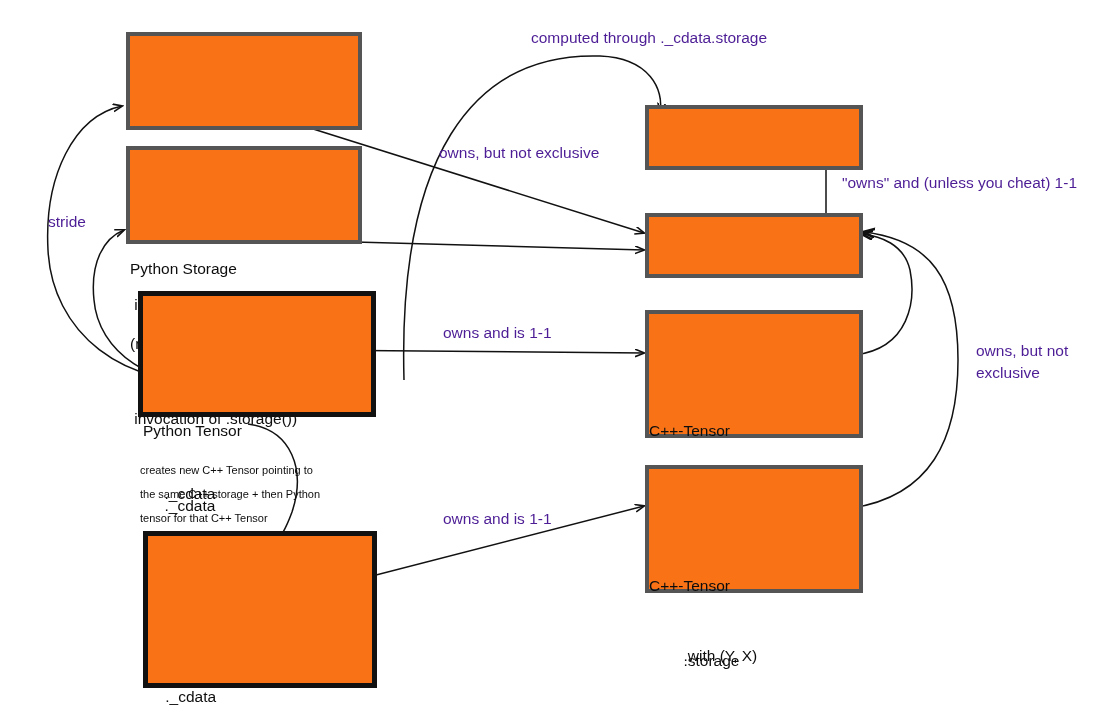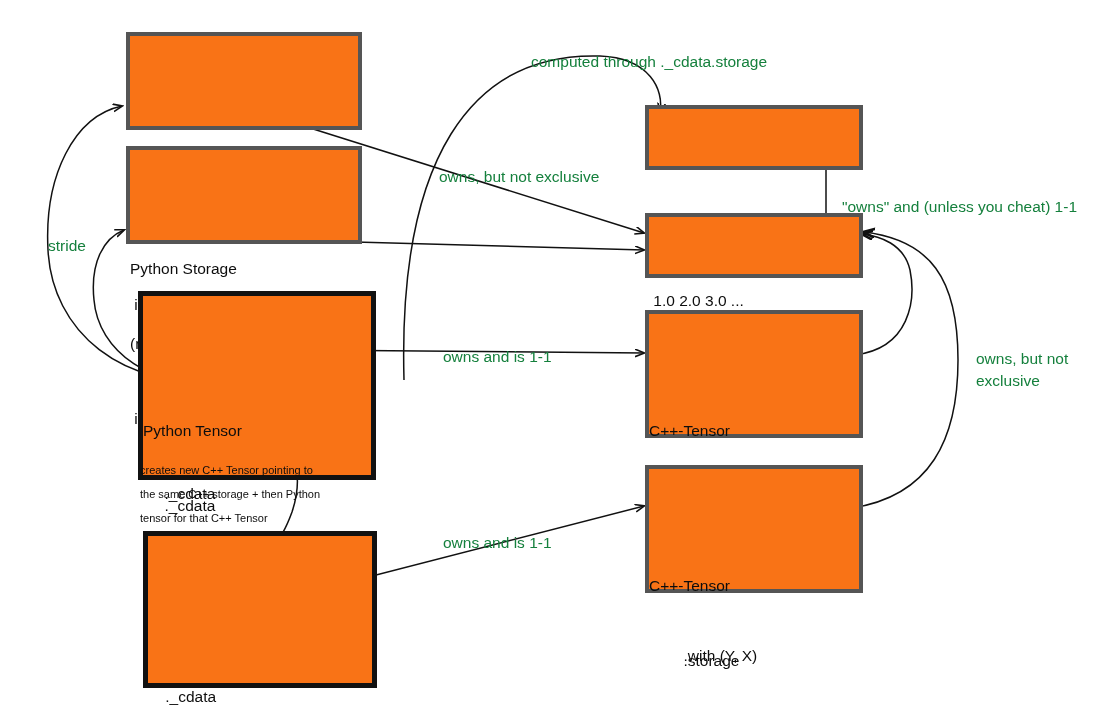--- a/index.html
+++ b/index.html
@@ -31,26 +31,25 @@
     font-size: 15.5px;
     line-height: 25px;
     white-space: pre;
   }
   .node.gray  { border: 4px solid #555555; }
   .node.black { border: 5px solid #111111; }
   .node .lines { padding: 6px 0 0 0; }
   .node .ln { display: block; }
   .edge-label {
     position: absolute;
-    color: #15803d;
+    color: #4c1d95;
     font-size: 15.5px;
     line-height: 22px;
     white-space: pre;
     background: transparent;
-    margin-top: 24px;
   }
   .note {
     position: absolute;
     color: #0d0d0d;
     font-size: 11px;
     line-height: 24px;
     white-space: pre;
   }
 </style>
 </head>
@@ -108,21 +107,21 @@
 
   <div class="node gray" style="left:126px; top:146px; width:236px; height:98px;">
     <div class="lines">
       <span class="ln">Python Storage</span>
       <span class="ln">(new one created with each</span>
       <span class="ln"> invocation of .storage())</span>
       <span class="ln">        ._cdata</span>
     </div>
   </div>
 
-  <div class="node black" style="left:138px; top:291px; width:238px; height:189px;">
+  <div class="node black" style="left:138px; top:291px; width:238px; height:126px;">
     <div class="lines" style="padding-top:22px;">
       <span class="ln">Python Tensor</span>
       <span class="ln">     ._cdata</span>
       <span class="ln">     .storage()</span>
       <span class="ln">     .data_ptr()</span>
       
     </div>
   </div>
 
   <div class="node black" style="left:143px; top:531px; width:234px; height:157px;">
@@ -130,21 +129,20 @@
       <span class="ln">    ._cdata</span>
       
       
       
     </div>
   </div>
 
   <div class="node gray" style="left:645px; top:105px; width:218px; height:65px;">
     <div class="lines" style="padding-top:4px;">
       <span class="ln"> raw data in memory</span>
-      <span class="ln"> 1.0 2.0 3.0 ...</span>
     </div>
   </div>
 
   <div class="node gray" style="left:645px; top:213px; width:218px; height:65px;">
     <div class="lines" style="padding-top:4px;">
       <span class="ln">C++ Storage</span>
     </div>
   </div>
 
   <div class="node gray" style="left:645px; top:310px; width:218px; height:128px;">
@@ -164,21 +162,21 @@
       
     </div>
   </div>
 
   <div class="edge-label" style="left:531px; top:27px;">computed through ._cdata.storage</div>
 
   <div class="edge-label" style="left:439px; top:142px;">owns, but not exclusive</div>
 
   <div class="edge-label" style="left:842px; top:172px;">"owns" and (unless you cheat) 1-1</div>
 
-  <div class="edge-label" style="left:976px; top:324px;">owns, but not
+  <div class="edge-label" style="left:976px; top:340px;">owns, but not
 exclusive</div>
 
   <div class="edge-label" style="left:443px; top:322px;">owns and is 1-1</div>
 
   <div class="edge-label" style="left:443px; top:508px;">owns and is 1-1</div>
 
   <div class="edge-label" style="left:48px; top:211px;">stride</div>
 
   <div class="note" style="left:140px; top:458px;">creates new C++ Tensor pointing to
 the same C++ storage + then Python

